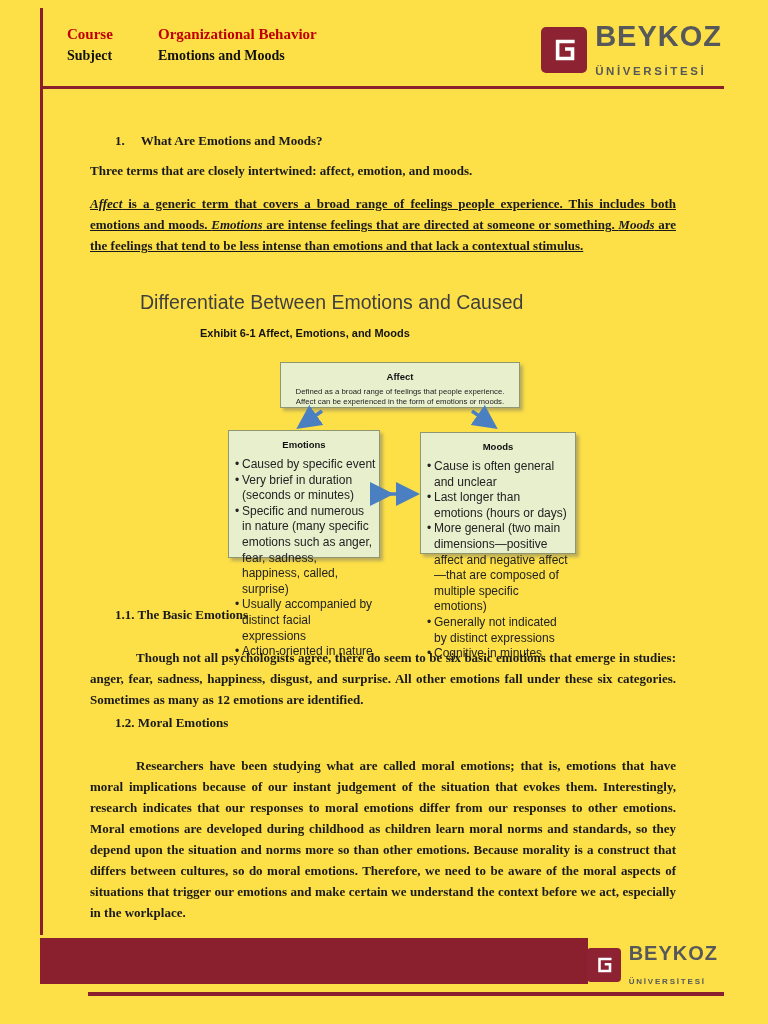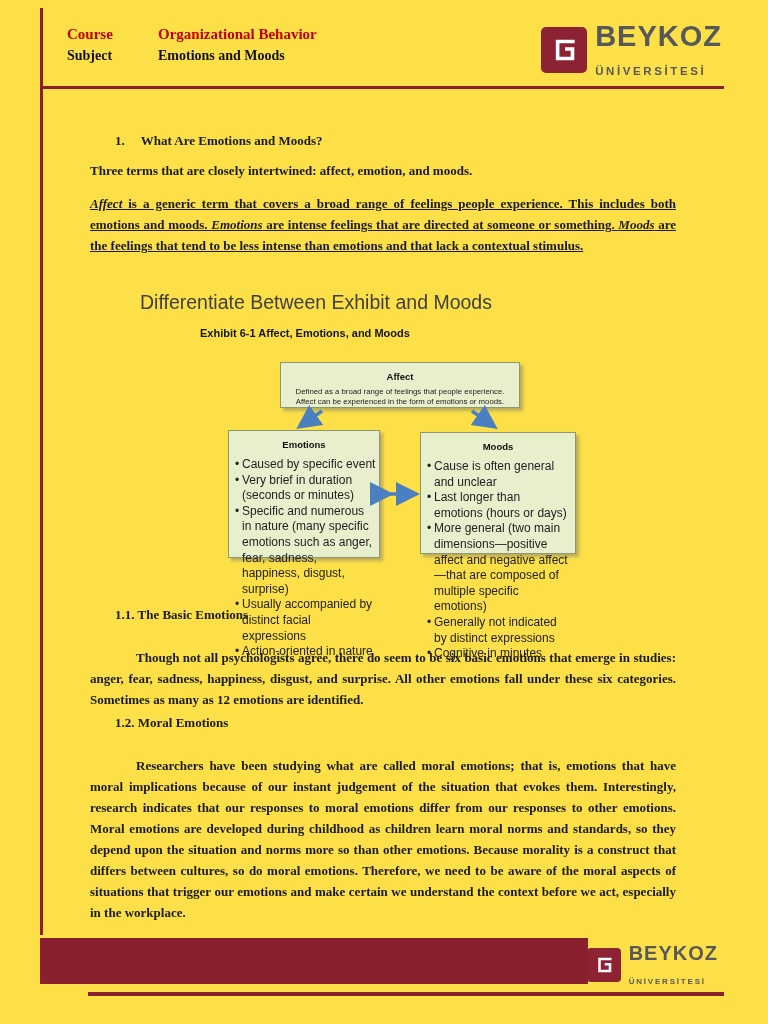--- a/index.html
+++ b/index.html
@@ -100,35 +100,35 @@
 
     <div class="heading">
       <span class="h-num">1.</span><span>What Are Emotions and Moods?</span>
     </div>
 
     <p class="intro">Three terms that are closely intertwined: affect, emotion, and moods.</p>
 
     <p class="para"><em class="term">Affect</em><span> is a generic term that covers a broad range of feelings people experience. This includes both emotions and moods. </span><em class="term">Emotions</em><span> are intense feelings that are directed at someone or something. </span><em class="term">Moods</em><span> are the feelings that tend to be less intense than emotions and that lack a contextual stimulus.</span></p>
 
     <div class="figure">
-      <div class="fig-title">Differentiate Between Exhibit and Moods</div>
+      <div class="fig-title">Differentiate Between Emotions and Caused</div>
       <div class="fig-exhibit">Exhibit 6-1 Affect, Emotions, and Moods</div>
 
       <div class="fig-box affect-box">
         <div class="fig-box-title">Affect</div>
         <div class="affect-line">Defined as a broad range of feelings that people experience.</div>
         <div class="affect-line">Affect can be experienced in the form of emotions or moods.</div>
       </div>
 
       <div class="fig-box emotions-box">
         <div class="fig-box-title">Emotions</div>
         <ul class="fig-bullets">
           <li>Caused by specific event</li>
           <li>Very brief in duration (seconds or minutes)</li>
-          <li>Specific and numerous in nature (many specific emotions such as anger, fear, sadness, happiness, disgust, surprise)</li>
+          <li>Specific and numerous in nature (many specific emotions such as anger, fear, sadness, happiness, called, surprise)</li>
           <li>Usually accompanied by distinct facial expressions</li>
           <li>Action-oriented in nature</li>
         </ul>
       </div>
 
       <div class="fig-box moods-box">
         <div class="fig-box-title">Moods</div>
         <ul class="fig-bullets">
           <li>Cause is often general and unclear</li>
           <li>Last longer than emotions (hours or days)</li>

